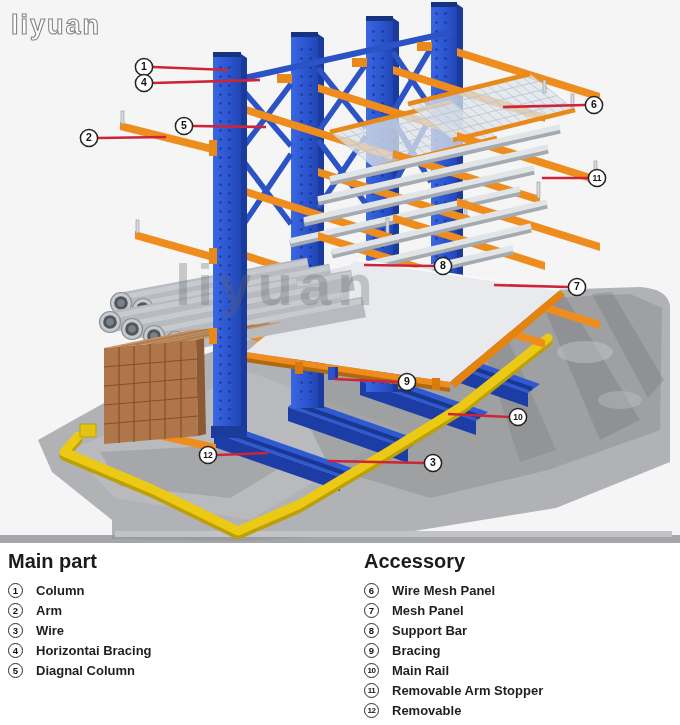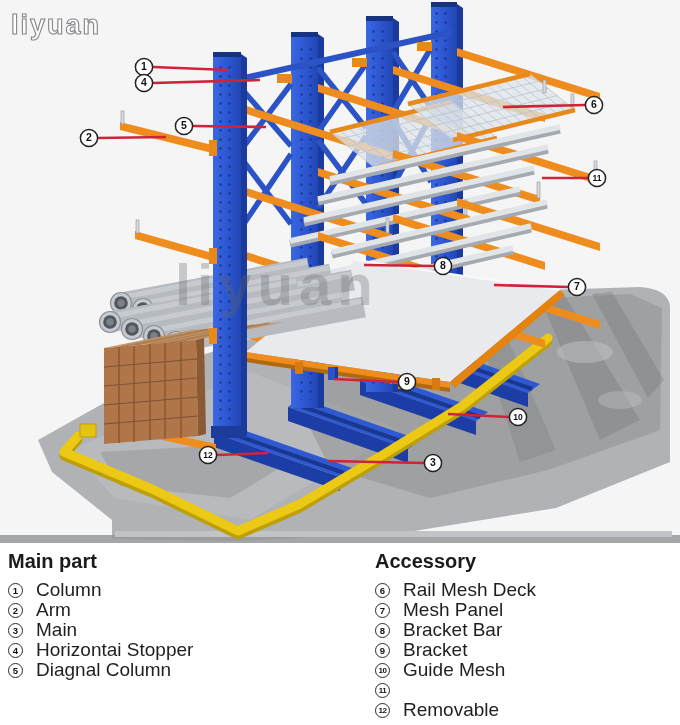--- a/index.html
+++ b/index.html
@@ -8,21 +8,21 @@
   .diagram{position:absolute;top:0;left:0;width:680px;height:543px;background:#f5f5f6;}
   .diagram svg{display:block;}
   .legend{position:absolute;top:543px;left:0;width:680px;height:182px;background:#ffffff;border-radius:19px;}
   .lcol{position:absolute;top:7px;}
   .lcol h2{margin:0 0 7px 0;font-size:20px;font-weight:700;color:#1b1b1b;}
   .lrow{display:flex;align-items:center;height:20px;gap:13px;}
   .lnum{width:15px;height:15px;min-width:15px;border:1.4px solid #2b2b2b;border-radius:50%;
         display:inline-flex;align-items:center;justify-content:center;
         font-size:9.5px;font-weight:700;color:#111;box-sizing:border-box;}
   .lnum.small{font-size:8px;letter-spacing:-0.5px;}
-  .llabel{font-size:19px;color:#1f1f1f;font-weight:400;}
+  .llabel{font-size:13px;color:#1f1f1f;font-weight:700;}
 </style>
 </head>
 <body>
 
 <div class="stage">
   <div class="diagram">
     <svg id="dsvg" width="680" height="543" viewBox="0 0 680 543">
       <defs>
         <linearGradient id="colGrad" x1="0" y1="0" x2="1" y2="0">
           <stop offset="0" stop-color="#3a67e2"></stop>
@@ -414,57 +414,58 @@
           <div class="lrow">
             <span class="lnum">1</span>
             <span class="llabel">Column</span>
           </div>
           <div class="lrow">
             <span class="lnum">2</span>
             <span class="llabel">Arm</span>
           </div>
           <div class="lrow">
             <span class="lnum">3</span>
-            <span class="llabel">Main</span>
+            <span class="llabel">Wire</span>
           </div>
           <div class="lrow">
             <span class="lnum">4</span>
-            <span class="llabel">Horizontai Stopper</span>
+            <span class="llabel">Horizontai Bracing</span>
           </div>
           <div class="lrow">
             <span class="lnum">5</span>
             <span class="llabel">Diagnal Column</span>
           </div>
         </div>
     </div>
-    <div class="lcol" style="left:375px;">
+    <div class="lcol" style="left:364px;">
       <h2>Accessory</h2>
       <div id="acc-list">
           <div class="lrow">
             <span class="lnum">6</span>
-            <span class="llabel">Rail Mesh Deck</span>
+            <span class="llabel">Wire Mesh Panel</span>
           </div>
           <div class="lrow">
             <span class="lnum">7</span>
             <span class="llabel">Mesh Panel</span>
           </div>
           <div class="lrow">
             <span class="lnum">8</span>
-            <span class="llabel">Bracket Bar</span>
+            <span class="llabel">Support Bar</span>
           </div>
           <div class="lrow">
             <span class="lnum">9</span>
-            <span class="llabel">Bracket</span>
+            <span class="llabel">Bracing</span>
           </div>
           <div class="lrow">
             <span class="lnum small">10</span>
-            <span class="llabel">Guide Mesh</span>
+            <span class="llabel">Main Rail</span>
           </div>
           <div class="lrow">
             <span class="lnum small">11</span>
+            <span class="llabel">Removable Arm Stopper</span>
           </div>
           <div class="lrow">
             <span class="lnum small">12</span>
             <span class="llabel">Removable</span>
           </div>
         </div>
     </div>
   </div>
 </div>
 

